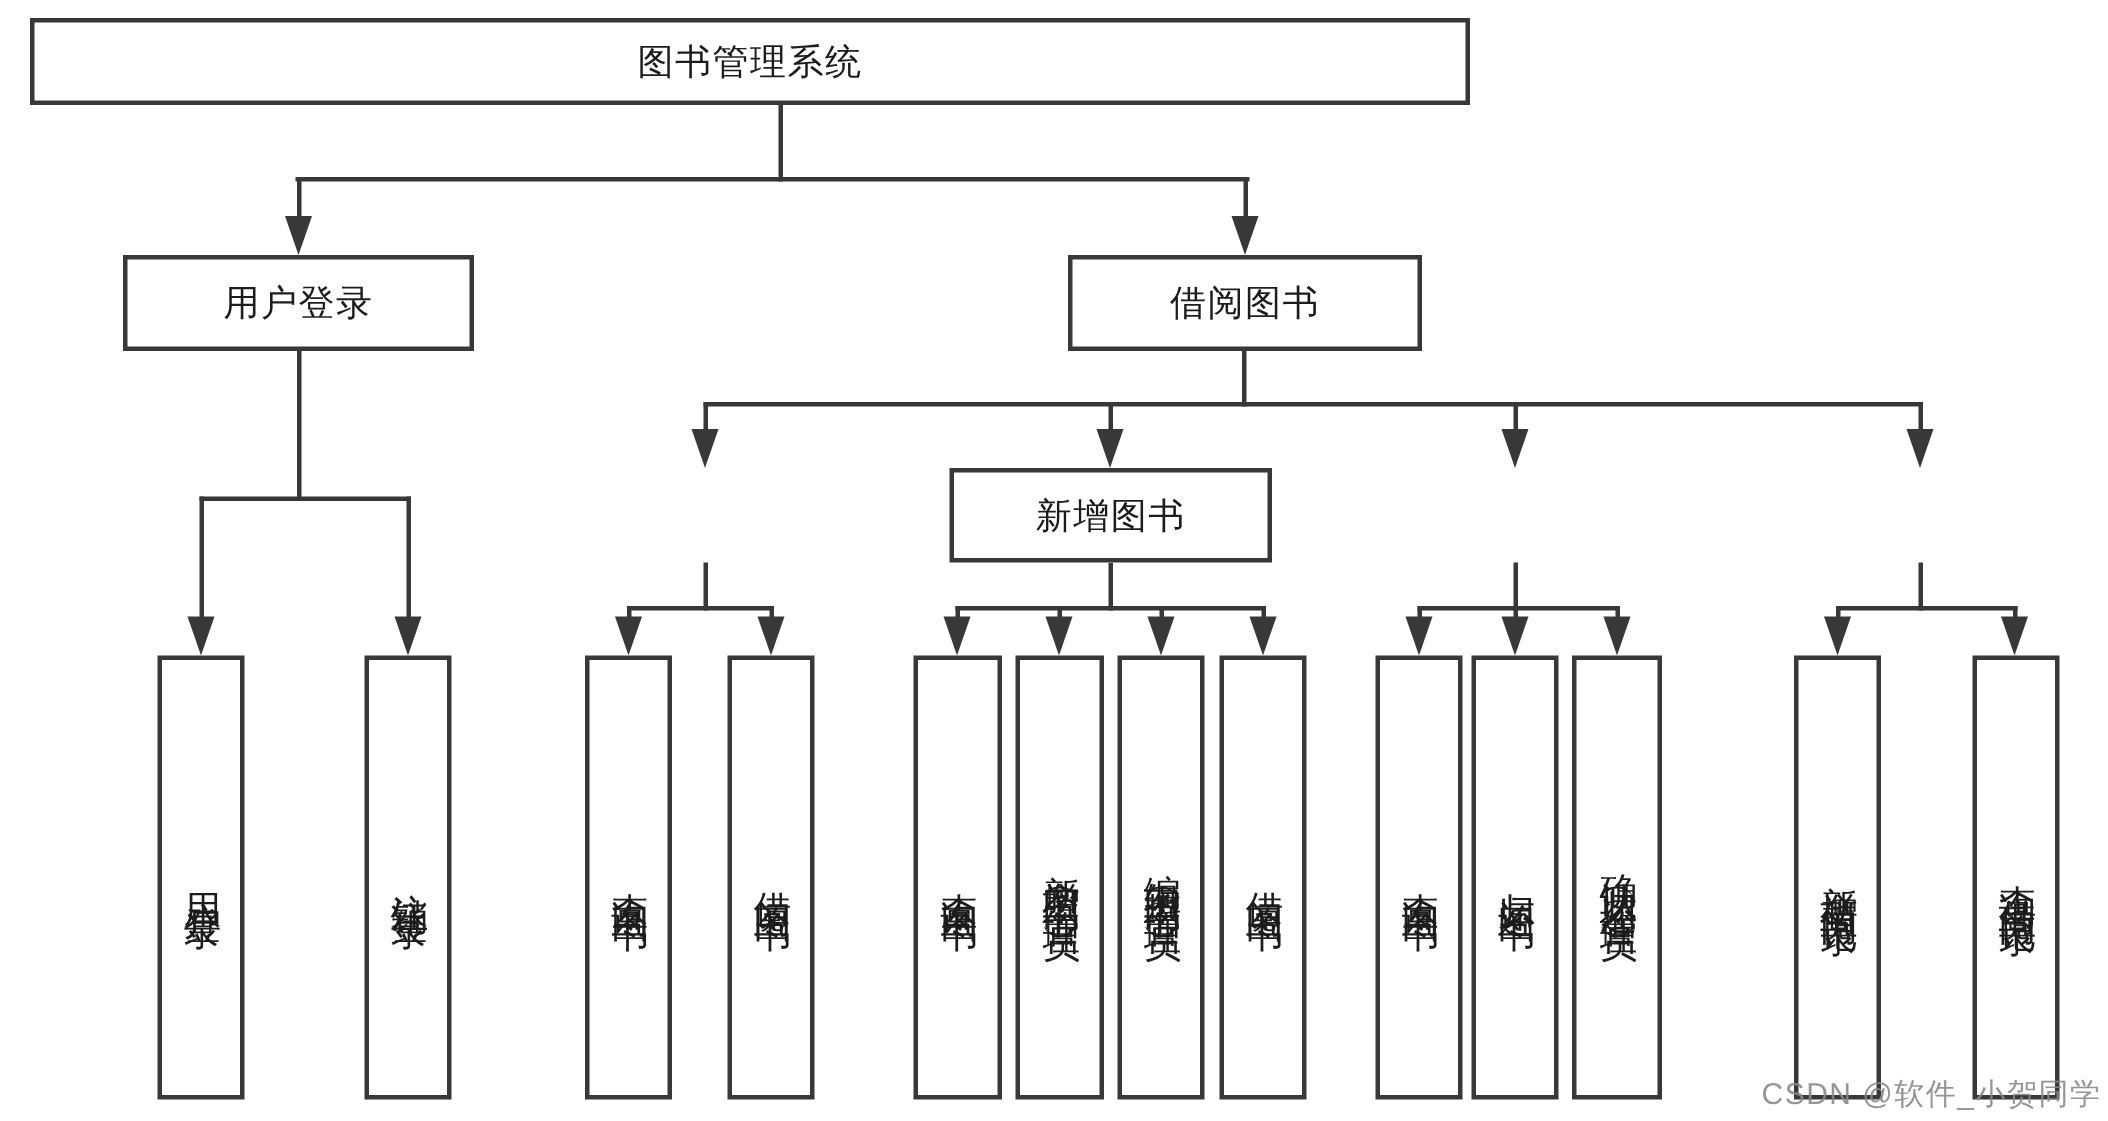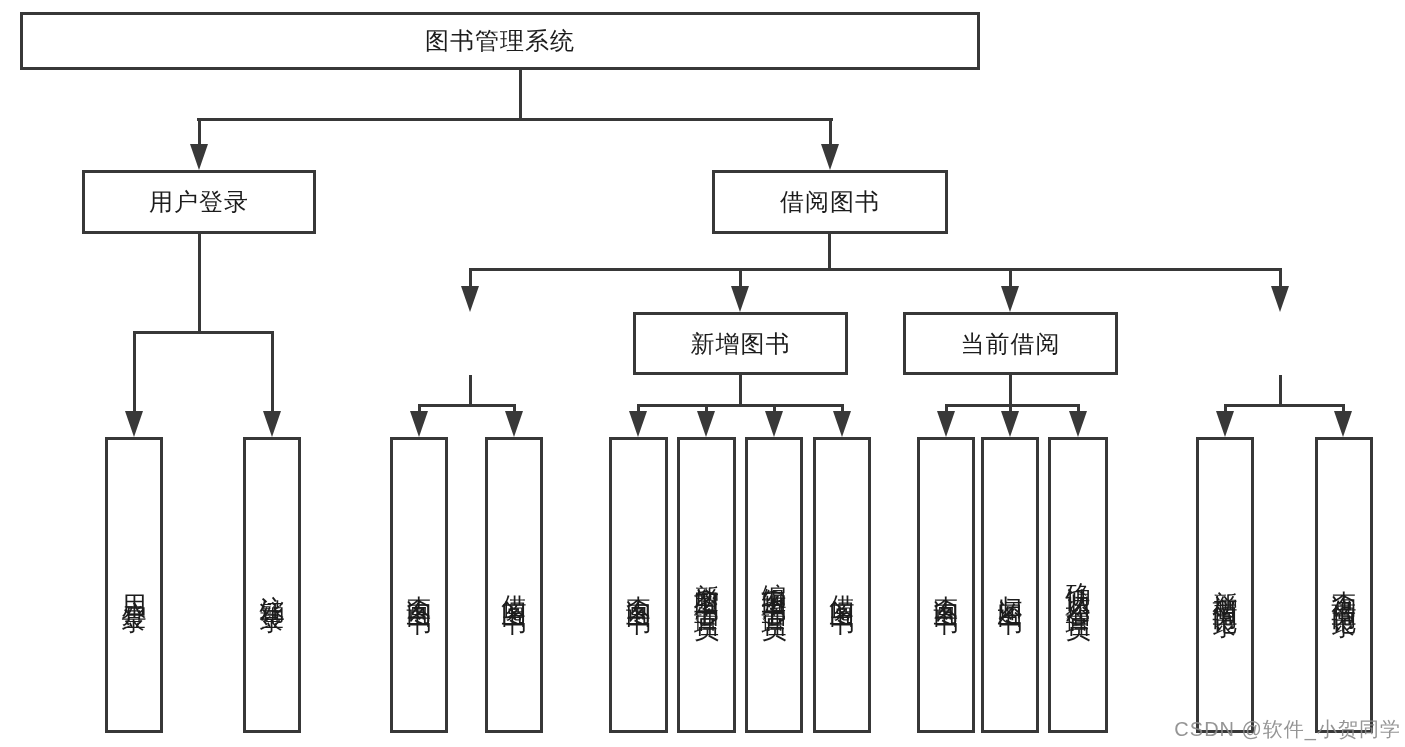--- a/index.html
+++ b/index.html
@@ -112,23 +112,20 @@
     </div>
     <div class="node horiz branch" style="left: 82px; top: 170px; width: 234px; height: 64px;">
       <span>用户登录</span>
     </div>
     <div class="node horiz branch" style="left: 712px; top: 170px; width: 236px; height: 64px;">
       <span>借阅图书</span>
     </div>
     <div class="node horiz branch" style="left: 633px; top: 312px; width: 215px; height: 63px;">
       <span>新增图书</span>
     </div>
-    <div class="node horiz branch" style="left: 903px; top: 312px; width: 215px; height: 63px;">
-      <span>当前借阅</span>
-    </div>
     <div class="node vertical leaf" style="left: 105px; top: 437px; width: 58px; height: 296px;">
       <span>用户登录</span>
     </div>
     <div class="node vertical leaf" style="left: 243px; top: 437px; width: 58px; height: 296px;">
       <span>注销登录</span>
     </div>
     <div class="node vertical leaf" style="left: 390px; top: 437px; width: 58px; height: 296px;">
       <span>查询图书</span>
     </div>
     <div class="node vertical leaf" style="left: 485px; top: 437px; width: 58px; height: 296px;">

